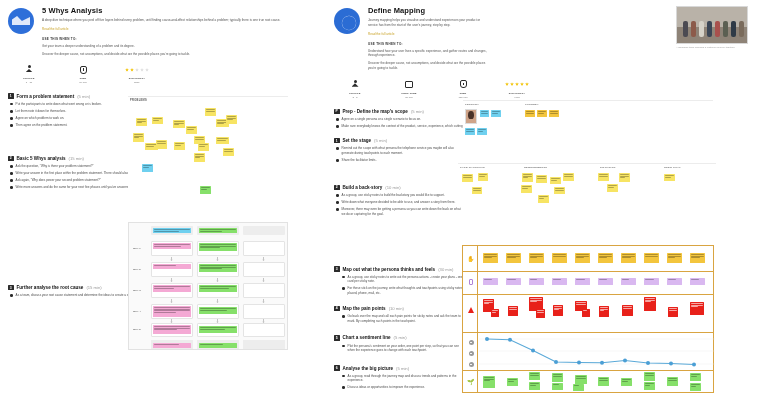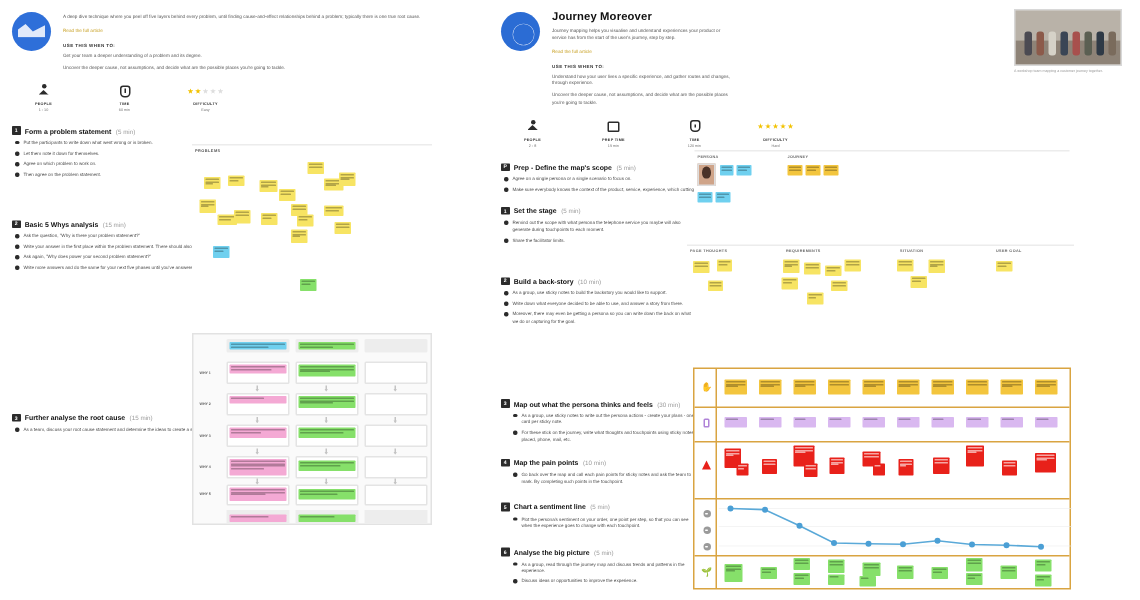--- a/index.html
+++ b/index.html
@@ -142,20 +142,21 @@
 </head>
 <body>
 
 <div class="page">
 
   <div class="col col-left">
 
     <div class="hero">
       <div class="hero-badge"></div>
       <div class="hero-body">
+        <div class="hero-title">5 Whys Analysis</div>
         <div class="hero-desc">A deep dive technique where you peel off five layers behind every problem, until finding cause-and-effect relationships behind a problem; typically there is one true root cause.</div>
         <div class="hero-link">Read the full article</div>
         <div class="sub-label">USE THIS WHEN TO:</div>
         <div class="sub-text">Get your team a deeper understanding of a problem and its degree.</div>
         <div class="sub-text">Uncover the deeper cause, not assumptions, and decide what are the possible places you're going to tackle.</div>
       </div>
     </div>
 
     <div class="meta-row">
       <div class="meta">
@@ -250,21 +251,21 @@
           </div>
       </div>
     </div>
   </div>
 
   <div class="col col-right">
 
     <div class="hero">
       <div class="hero-badge var2"></div>
       <div class="hero-body" style="max-width:120px">
-        <div class="hero-title">Journey Moreover</div>
+        <div class="hero-title">Define Mapping</div>
         <div class="hero-desc">Journey mapping helps you visualise and understand experiences your product or service has from the start of the user's journey, step by step.</div>
         <div class="hero-link">Read the full article</div>
         <div class="sub-label">USE THIS WHEN TO:</div>
         <div class="sub-text">Understand how your user lives a specific experience, and gather routes and changes, through experience.</div>
         <div class="sub-text">Uncover the deeper cause, not assumptions, and decide what are the possible places you're going to tackle.</div>
       </div>
     </div>
 
     <div class="meta-row">
       <div class="meta">

